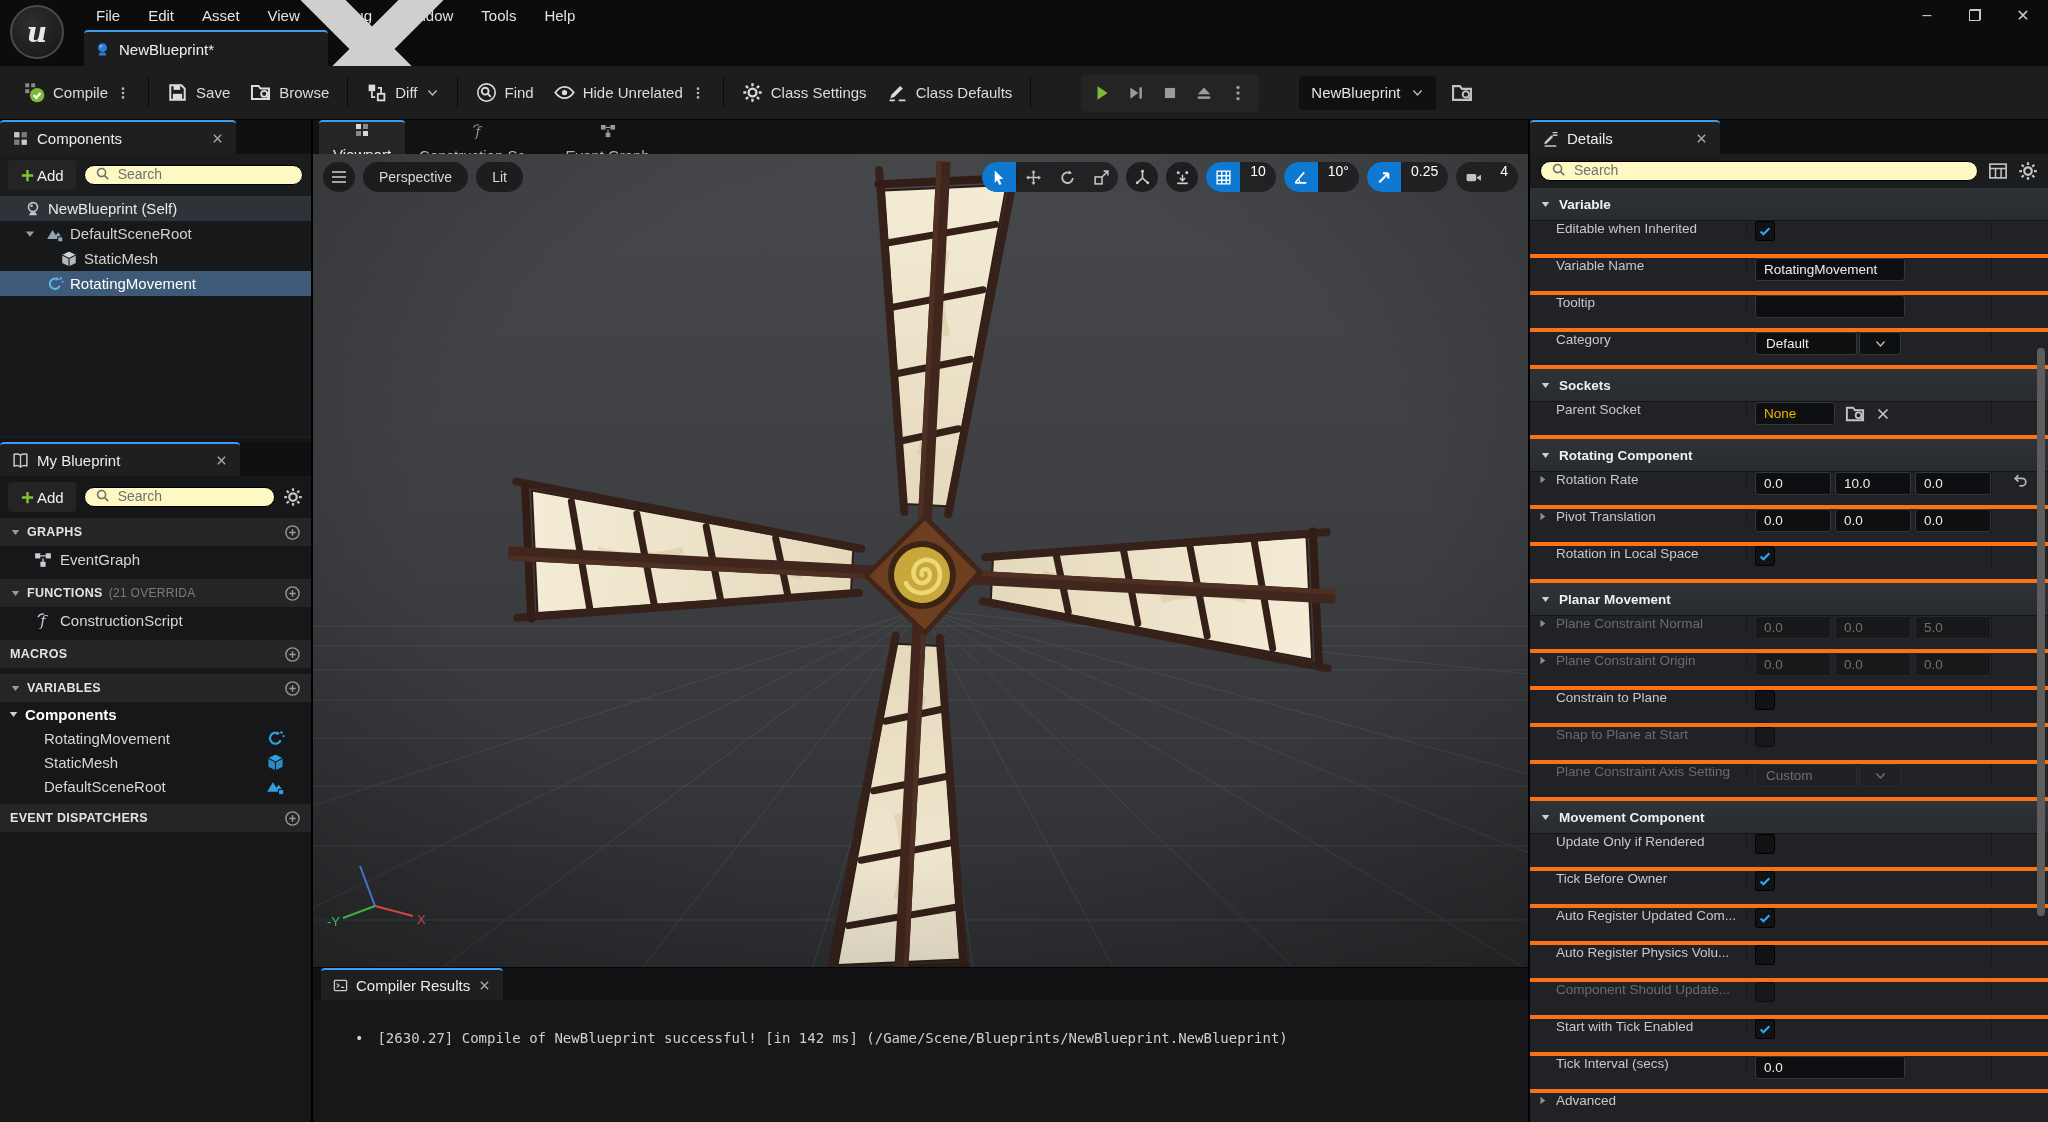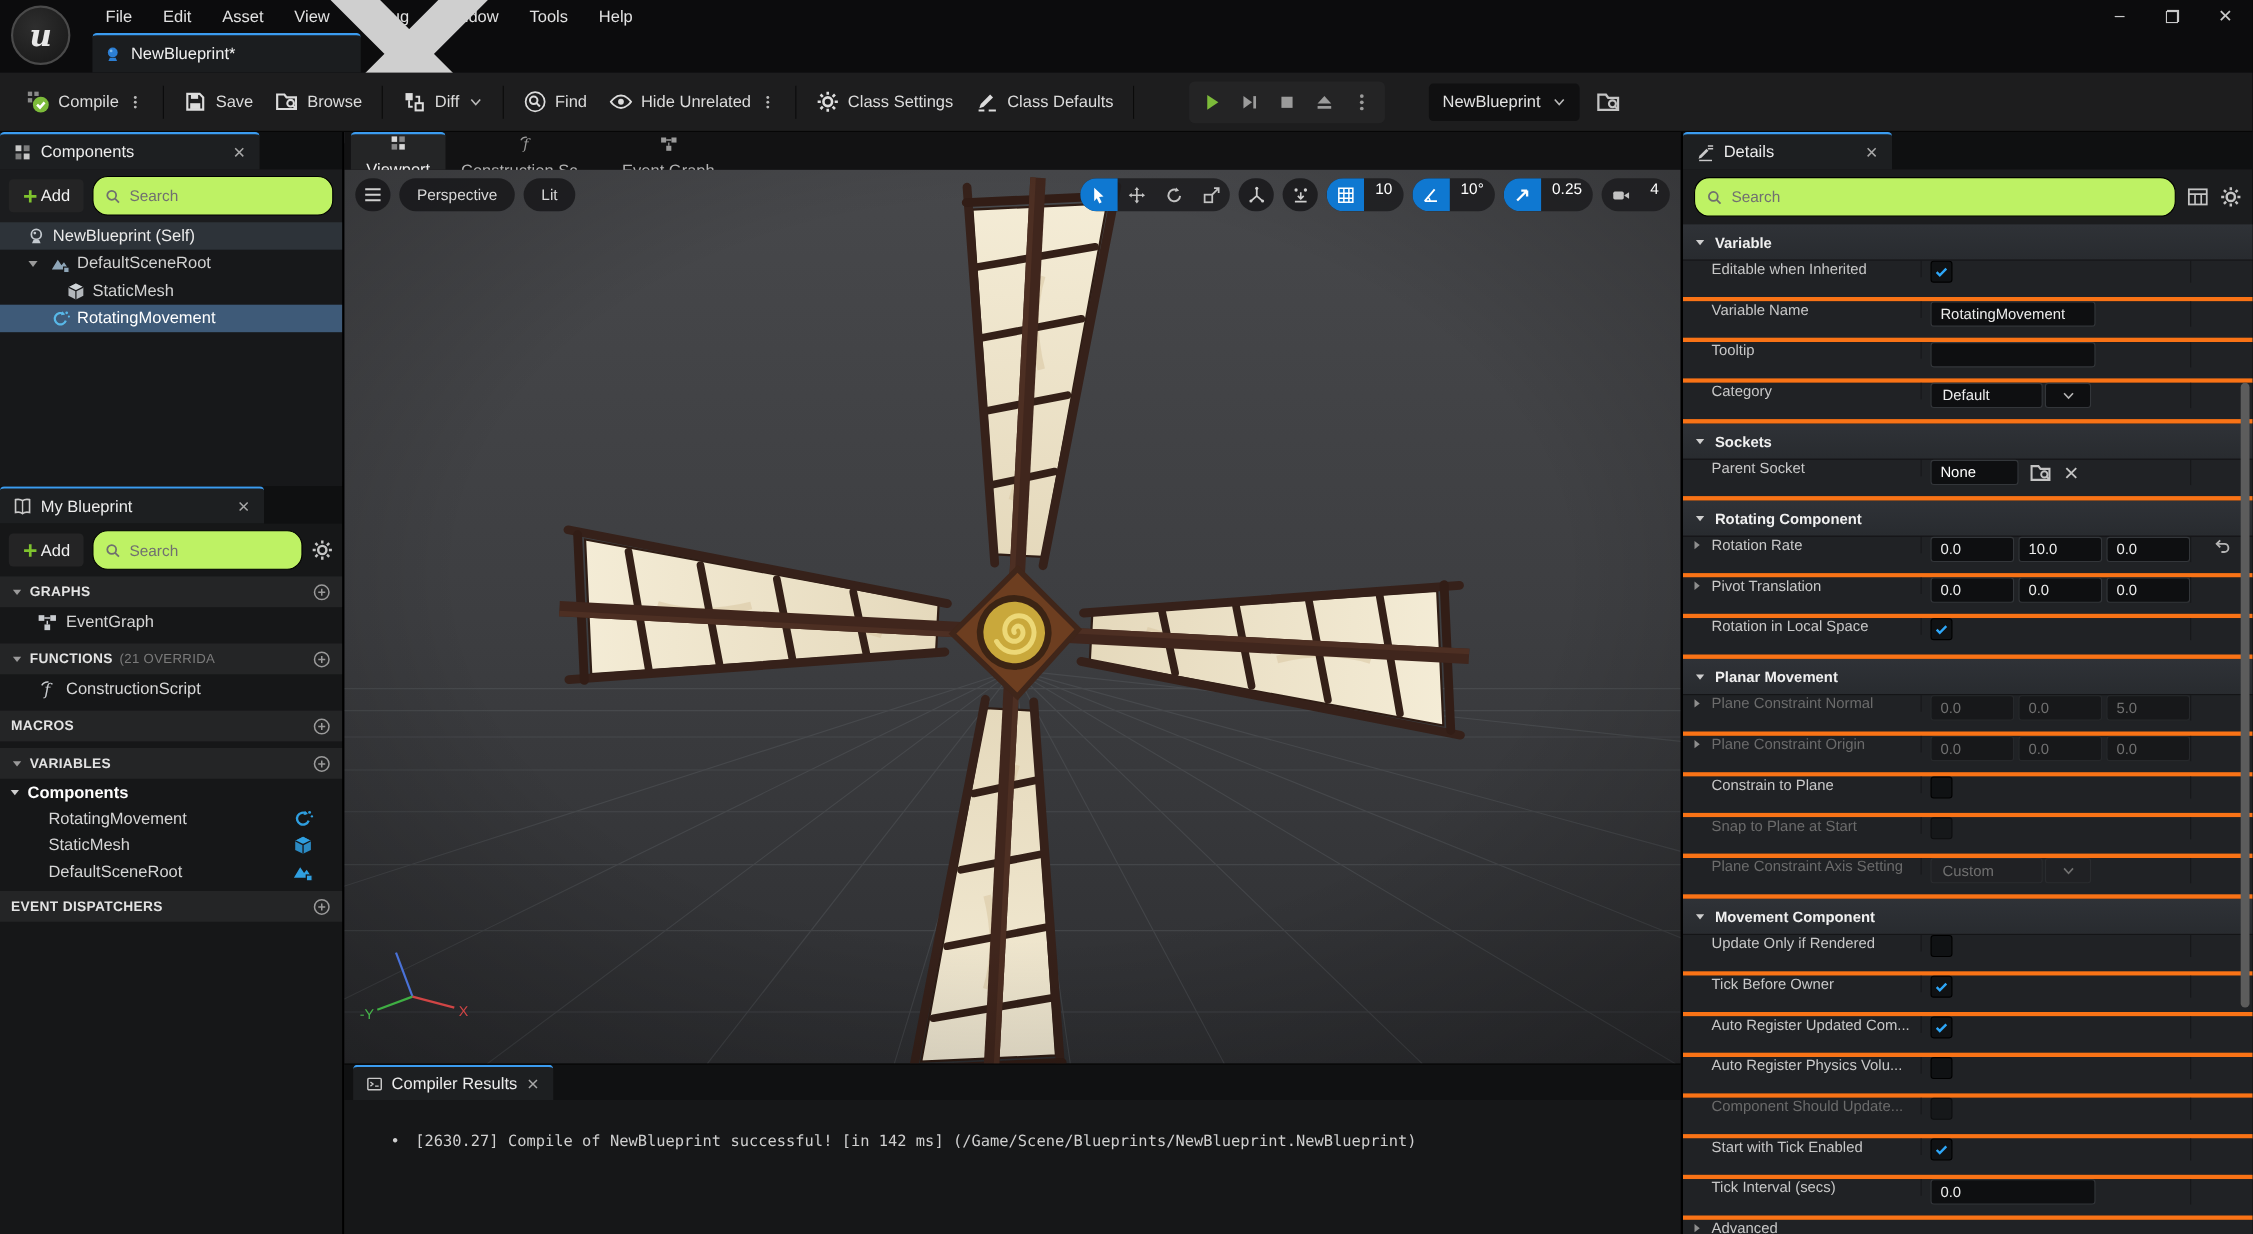--- a/index.html
+++ b/index.html
@@ -38,22 +38,22 @@
   .pg-btn{width:30px;height:30px;display:flex;align-items:center;justify-content:center;color:#9b9b9b;}
   #bp-select{display:flex;align-items:center;gap:10px;background:#101011;border-radius:4px;height:34px;
              margin-left:40px;padding:0 12px;color:#e2e2e2;}
   #browse-asset-btn{margin-left:14px;width:24px;height:22px;color:#c4c4c4;}
   
   .panel-tabstrip{height:34px;background:#0f1011;display:flex;align-items:flex-end;}
   .panel-tab{height:34px;background:#1d1f21;border-top:2px solid #3b9cf0;border-radius:4px 4px 0 0;
              display:flex;align-items:center;gap:8px;padding:0 12px;box-sizing:border-box;color:#ececec;}
   .panel-tab .tab-close{width:13px;height:13px;color:#a8a8a8;}
   .tab-ic{width:17px;height:17px;color:#c9c9c9;}
-  .search-box{flex:1;height:36px;background:#bef264;border:1px solid #000;border-radius:14px;
-              display:flex;align-items:center;gap:8px;padding:0 10px;box-sizing:border-box;color:#6f6f6f;}
+  .search-box{flex:1;height:20px;background:#fef9c3;border:1px solid #000;border-radius:14px;
+              display:flex;gap:8px;padding:0 10px;box-sizing:border-box;color:#6f6f6f;}
   .search-box .ph{font-size:14px;color:#707070;}
   .add-btn{height:30px;background:#242425;border-radius:4px;display:flex;align-items:center;gap:2px;
            padding:0 12px;color:#f2f2f2;}
   
   #left-col{position:absolute;left:0;top:120px;width:313px;height:1002px;background:#141516;border-right:2px solid #000;box-sizing:border-box;}
   #components-panel{position:absolute;left:0;top:0;width:311px;height:318px;background:#1b1c1e;}
   #comp-toolbar{display:flex;align-items:center;gap:8px;padding:6px 8px;}
   #comp-tree{position:relative;background:#17181a;height:240px;}
   .tree-row{position:relative;height:25px;display:flex;align-items:center;color:#d2d2d2;}
   .tree-row.active{background:#2d3339;color:#eaeaea;}
@@ -101,21 +101,21 @@
   .dexp{position:absolute;left:7px;width:11px;height:11px;color:#8e8e8e;}
   .dval{flex:1;display:flex;align-items:center;padding-left:8px;gap:4px;border-right:1px solid #17181a;}
   .dreset{width:56px;display:flex;align-items:center;justify-content:center;color:#b5b5b5;}
   .cb{width:18px;height:18px;background:#101214;border:1px solid #000;border-radius:3px;display:flex;align-items:center;justify-content:center;}
   .cb .ck{width:14px;height:14px;}
   .nbox{width:76px;height:23px;background:#0e0f11;border:1px solid #33363a;border-radius:3px;display:flex;
         align-items:center;padding-left:8px;box-sizing:border-box;color:#ededed;font-size:13.5px;}
   .drow.disabled .nbox{color:#707070;background:#17181a;border-color:#26282b;}
   .tbox{width:150px;height:23px;background:#0e0f11;border:1px solid #33363a;border-radius:3px;display:flex;
         align-items:center;padding-left:8px;box-sizing:border-box;color:#ededed;font-size:13.5px;}
-  .tbox.gray{color:#ffffff;width:80px;}
+  .tbox.gray{color:#eab308;width:80px;}
   .combo{display:flex;gap:2px;}
   .combo .ctext{width:102px;height:23px;background:#0e0f11;border:1px solid #33363a;border-radius:3px;
         display:flex;align-items:center;padding-left:10px;box-sizing:border-box;color:#ededed;font-size:13.5px;}
   .combo .cchev{width:42px;height:23px;background:#0e0f11;border:1px solid #33363a;border-radius:3px;
         display:flex;align-items:center;justify-content:center;color:#b5b5b5;box-sizing:border-box;}
   .drow.disabled .combo .ctext,.drow.disabled .combo .cchev{color:#707070;background:#202124;border-color:#2a2c2f;}
   .row-ic{width:20px;height:20px;color:#c4c4c4;margin-left:6px;}
   #details-scrollbar{position:absolute;right:3px;top:228px;width:8px;height:568px;background:#5c5c5c;border-radius:4px;}
   .gear-ic{width:20px;height:20px;color:#c4c4c4;}
 </style>

